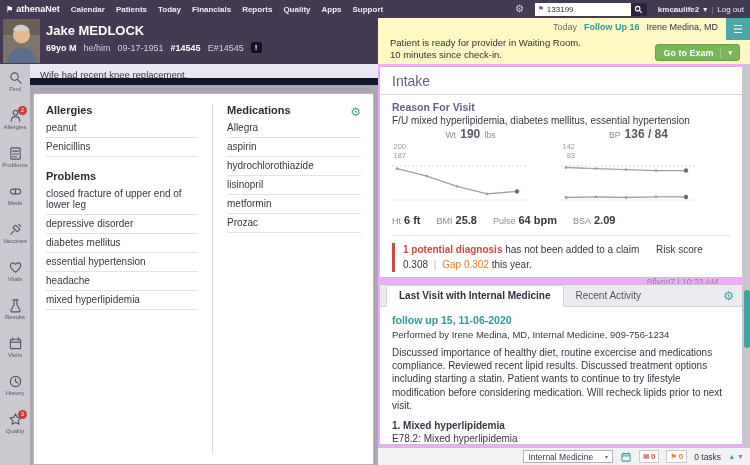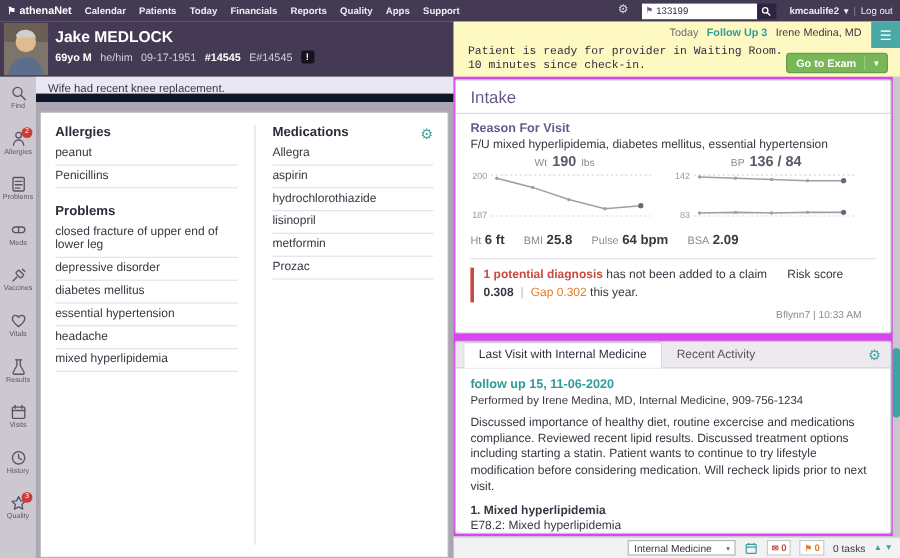--- a/index.html
+++ b/index.html
@@ -33,21 +33,21 @@
   .bang { width:11px; height:11px; background:#15121c; color:#fff; font-size:8px; font-weight:bold;
           border-radius:2px; text-align:center; line-height:11px; cursor:pointer; }
 
   .banner-right { position:absolute; top:18px; left:378px; right:0; height:46px; background:#fef9c3; }
   .enc-row { position:absolute; top:4px; right:32px; display:flex; gap:7px; font-size:9px; align-items:baseline; }
   .enc-today { color:#6e6878; }
   .enc-link { color:#2f9b98; font-weight:bold; cursor:pointer; }
   .enc-provider { color:#3a3542; }
   .hamburger { position:absolute; top:0; right:0; width:24px; height:22px; background:#4aa9a6; color:#fff;
                font-size:11px; display:flex; align-items:center; justify-content:center; cursor:pointer; }
-  .status-msg { position:absolute; left:12px; top:19px; font-size:9.5px; line-height:1.3; color:#332e3d;font-family:Liberation Mono, monospace; }
+  .status-msg { position:absolute; left:12px; top:19px; font-size:9.5px; line-height:1.3; color:#332e3d; }
   .go-exam { position:absolute; right:10px; top:26px; height:17px; background:#79b658; border:1px solid #689f49;
              border-radius:3px; color:#fff; font-size:9px; font-weight:bold; display:flex; align-items:center;
              padding:0 7px; gap:7px; cursor:pointer; }
   .go-exam .div { width:1px; height:11px; background:#9ccb83; }
   .go-exam .caret { font-size:7px; }
 
   
   .sidebar { position:absolute; top:64px; left:0; width:30px; bottom:0; background:#ccc8d0; padding-top:2px; }
   .si { height:38px; display:flex; flex-direction:column; align-items:center; padding-top:4px; position:relative; cursor:pointer; }
   .si .lbl { font-size:6px; color:#5c5668; margin-top:1px; }
@@ -64,54 +64,54 @@
   .col1 { flex:0 0 152px; }
   .col2 { flex:1; margin-left:14px; padding-left:14px; border-left:1px solid #e0dde4; }
   .sec-title { font-size:11px; font-weight:bold; color:#2f2a38; margin-bottom:3px; }
   .sec-head { display:flex; justify-content:space-between; align-items:center; }
   .gear { color:#3fa4a1; font-size:12px; line-height:12px; cursor:pointer; }
   .plist { list-style:none; }
   .plist li { font-size:10px; color:#3a3542; padding:3px 0 4px; border-bottom:1px solid #e4e1e7; cursor:pointer; }
   .mt { margin-top:13px; }
 
   
-  .main { position:absolute; left:378px; top:64px; right:6px; bottom:18px; background:#d946ef; }
+  .main { position:absolute; left:378px; top:64px; right:6px; bottom:18px; background:#f0abfc; }
   .intake { position:absolute; top:2px; left:1px; right:1px; height:212px; background:#fff;
             border:1px solid #c6c2cb; border-radius:2px; }
   .intake-title { height:28px; line-height:28px; padding-left:12px; font-size:14px; color:#6a5a8c;
                   border-bottom:1px solid #dad7de; }
   .intake-body { padding:6px 12px 0; }
   .rfv-label { font-size:10.5px; font-weight:bold; color:#6a5a8c; }
   .rfv-text { font-size:10px; margin-top:2px; }
   .last5 { font-size:8.5px; color:#8d8896; margin-top:3px; }
   .charts { display:flex; margin-top:1px; }
   .chart { flex:1; padding-right:12px; }
   .chart-head { text-align:center; font-size:8.5px; color:#8d8896; }
   .chart-head .val { font-size:12px; font-weight:bold; color:#5d5766; margin:0 2px; }
-  .chart-body { display:flex; }
+  .chart-body { display:flex;flex-direction:column; }
   .ticks { width:17px; display:flex; flex-direction:column; justify-content:space-between;
            font-size:7.5px; color:#9b96a3; text-align:right; padding:1px 3px 1px 0; }
   .grid { stroke:#dcd9e0; stroke-dasharray:2 2; stroke-width:1; }
   .vitals-row { display:flex; gap:16px; margin-top:5px; align-items:baseline; }
   .vt-label { font-size:9px; color:#8d8896; }
   .vt-val { font-size:11px; font-weight:bold; color:#3a3542; margin-left:3px; }
   .divider { border-top:1px solid #e4e1e7; margin-top:7px; }
   .alert { margin-top:7px; border-left:3px solid #c94a41; padding-left:8px; font-size:10px; line-height:1.45; }
   .alert .red { color:#c94a41; font-weight:bold; }
-  .alert .bold { font-weight:bold; }
+  .alert .bold { font-weight:normal; }
   .alert .orange { color:#e07e27; }
   .alert .gap-left { margin-left:14px; }
   .alert .pipe { color:#b7b2bd; margin:0 3px; }
   .byline { text-align:right; padding:5px 12px 0; font-size:8.5px; color:#8d8896; }
 
   .tabs-card { position:absolute; top:220px; left:1px; right:1px; bottom:2px; background:#fff;
                border:1px solid #c6c2cb; border-radius:2px; display:flex; flex-direction:column; overflow:hidden; }
   .tab-bar { height:22px; background:#eceaef; border-bottom:1px solid #d5d2d9; display:flex; align-items:flex-end; }
   .tab { padding:4px 12px 5px; font-size:10px; color:#55505e; cursor:pointer; }
-  .tab.active { background:#fff; font-weight:normal; color:#332e3d; border:1px solid #d5d2d9; border-bottom:1px solid #fff;
+  .tab.active { background:#fff; font-weight:bold; color:#332e3d; border:1px solid #d5d2d9; border-bottom:1px solid #fff;
                 border-radius:2px 2px 0 0; margin-bottom:-1px; margin-left:6px; }
   .tab-gear { margin-left:auto; align-self:center; padding-right:8px; }
   .tab-content { padding:7px 12px; font-size:10px; overflow:hidden; }
   .visit-link { color:#2f9b98; font-weight:bold; font-size:10.5px; cursor:pointer; }
   .performed { margin-top:3px; font-size:9.5px; }
   .note-para { margin-top:6px; line-height:1.32; }
   .dx-title { margin-top:8px; font-weight:bold; }
   .dx-code { margin-top:2px; }
 
   
@@ -184,21 +184,21 @@
     <span>09-17-1951</span>
     <span class="strong">#14545</span>
     <span>E#14545</span>
     <span class="bang">!</span>
   </div>
 </div>
 
 <div class="banner-right">
   <div class="enc-row">
     <span class="enc-today">Today</span>
-    <span class="enc-link">Follow Up 3</span>
+    <span class="enc-link">Follow Up 16</span>
     <span class="enc-provider">Irene Medina, MD</span>
   </div>
   <div class="hamburger">
     <span>☰</span>
   </div>
   <div class="status-msg">
     <div>Patient is ready for provider in Waiting Room.</div>
     <div>10 minutes since check-in.</div>
   </div>
   <div class="go-exam">

